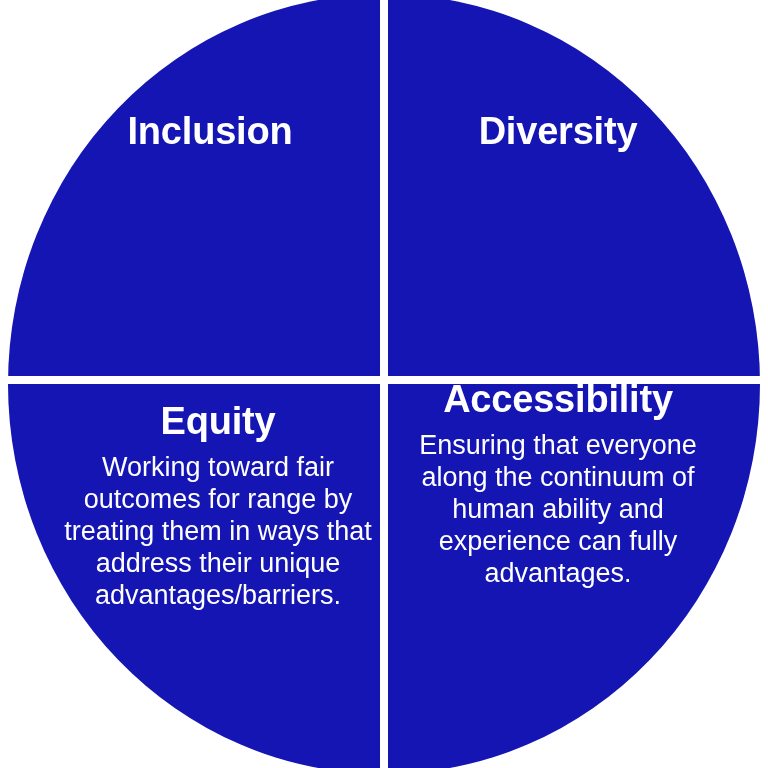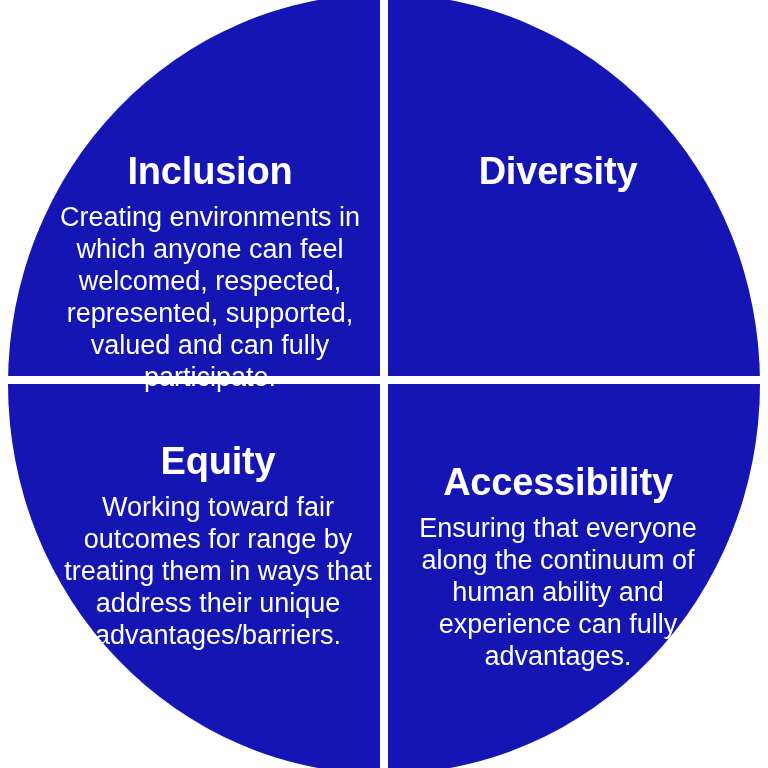--- a/index.html
+++ b/index.html
@@ -52,21 +52,20 @@
   }
 
   
   .quadrant {
     position: absolute;
     box-sizing: border-box;
     display: flex;
     flex-direction: column;
     color: #ffffff;
     text-align: center;
-    margin-top: 40px;
   }
   .quadrant .q-title {
     font-size: 38px;
     font-weight: bold;
     line-height: 1.05;
     letter-spacing: -0.2px;
     margin: 0 0 9px 0;
   }
   .quadrant .q-body {
     font-size: 27px;
@@ -93,38 +92,37 @@
   
   #quadrant-equity {
     left: 48px;
     top: 402px;
     width: 340px;
     padding: 0 12px;
   }
   
   #quadrant-accessibility {
     left: 388px;
-    top: 423px;
+    top: 380px;
     width: 340px;
     padding: 0 12px;
   }
 </style>
 </head>
 <body>
 
 <div id="diagram-root">
 
   <div class="circle"></div>
 
   <div class="divider-vertical"></div>
   <div class="divider-horizontal"></div>
 
   <div class="quadrant" id="quadrant-inclusion">
     <div class="q-title">Inclusion</div>
-    <div class="q-body">Creating environments in which anyone can feel welcomed, respected, represented, supported, valued and can fully participate.</div>
   </div>
 
   <div class="quadrant" id="quadrant-diversity">
     <div class="q-title">Diversity</div>
   </div>
 
   <div class="quadrant" id="quadrant-equity">
     <div class="q-title">Equity</div>
     <div class="q-body">Working toward fair outcomes for range by treating them in ways that address their unique advantages/barriers.</div>
   </div>

